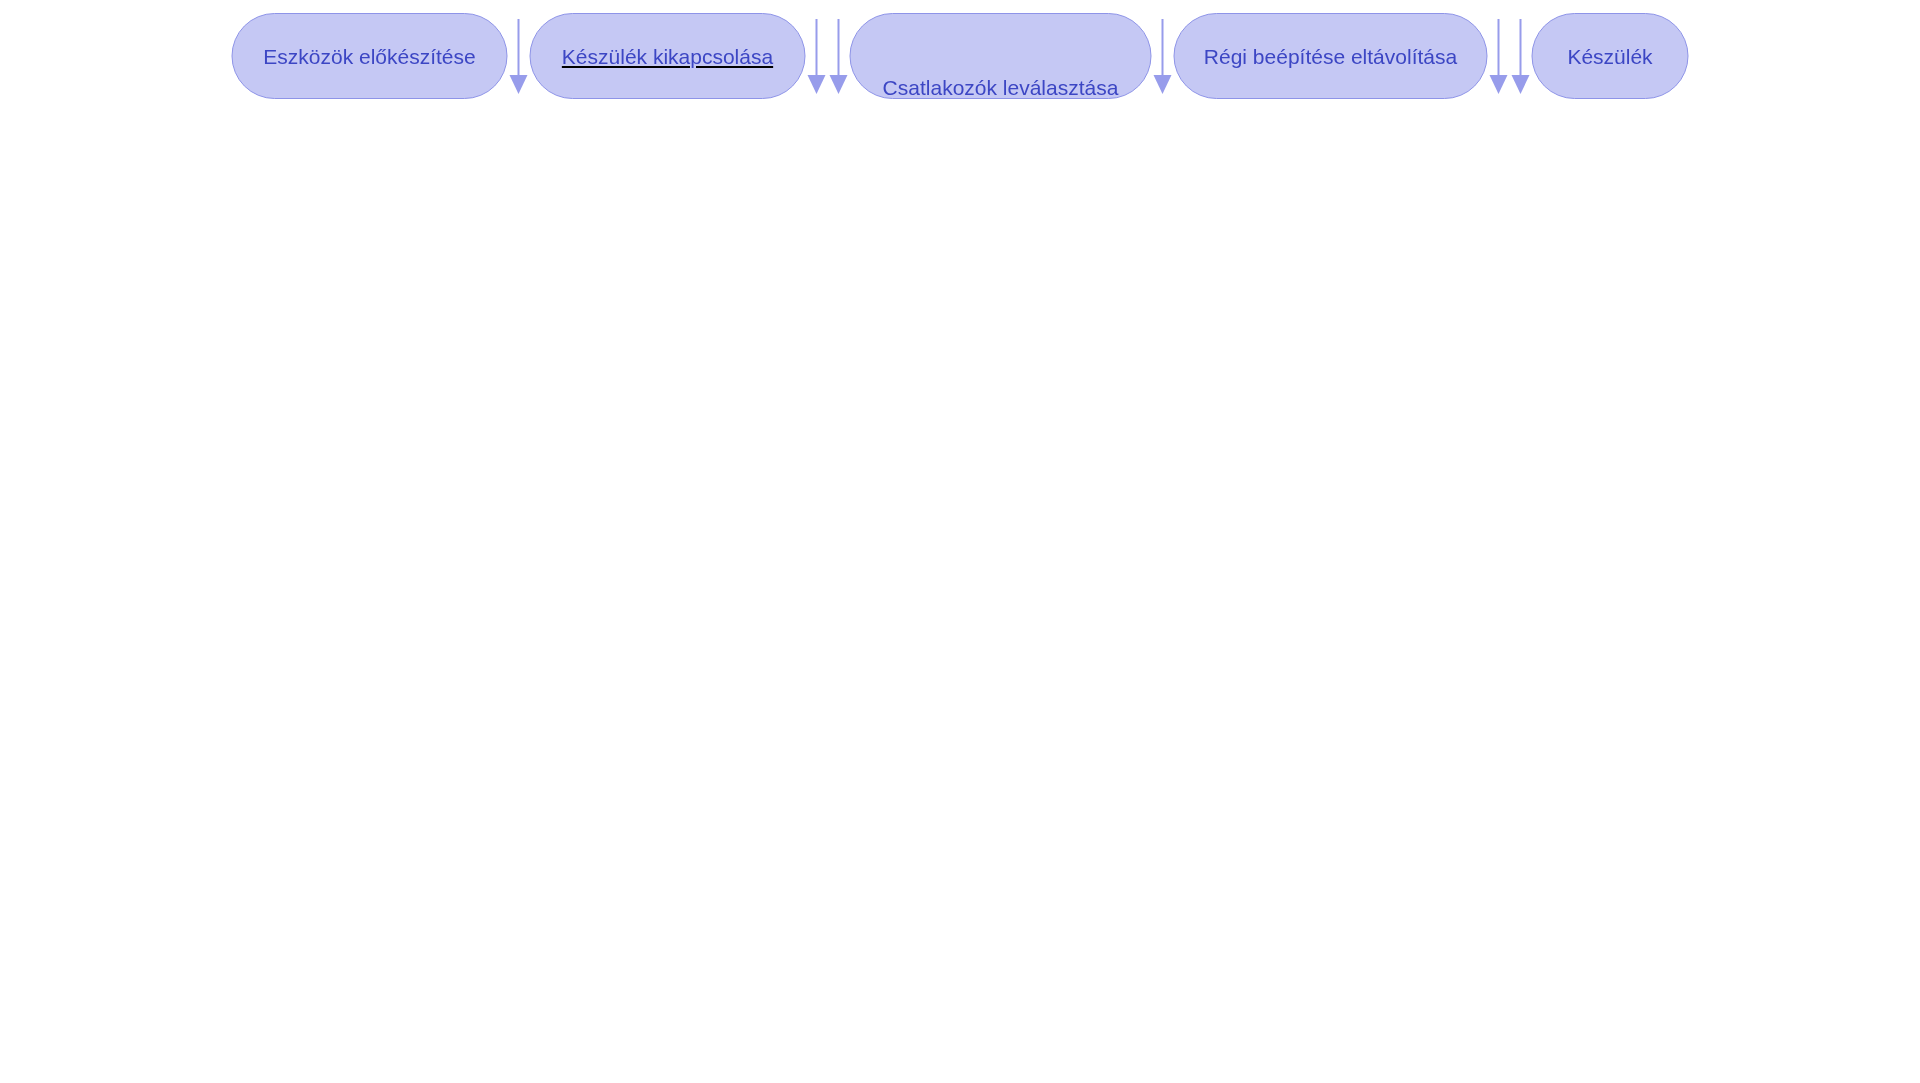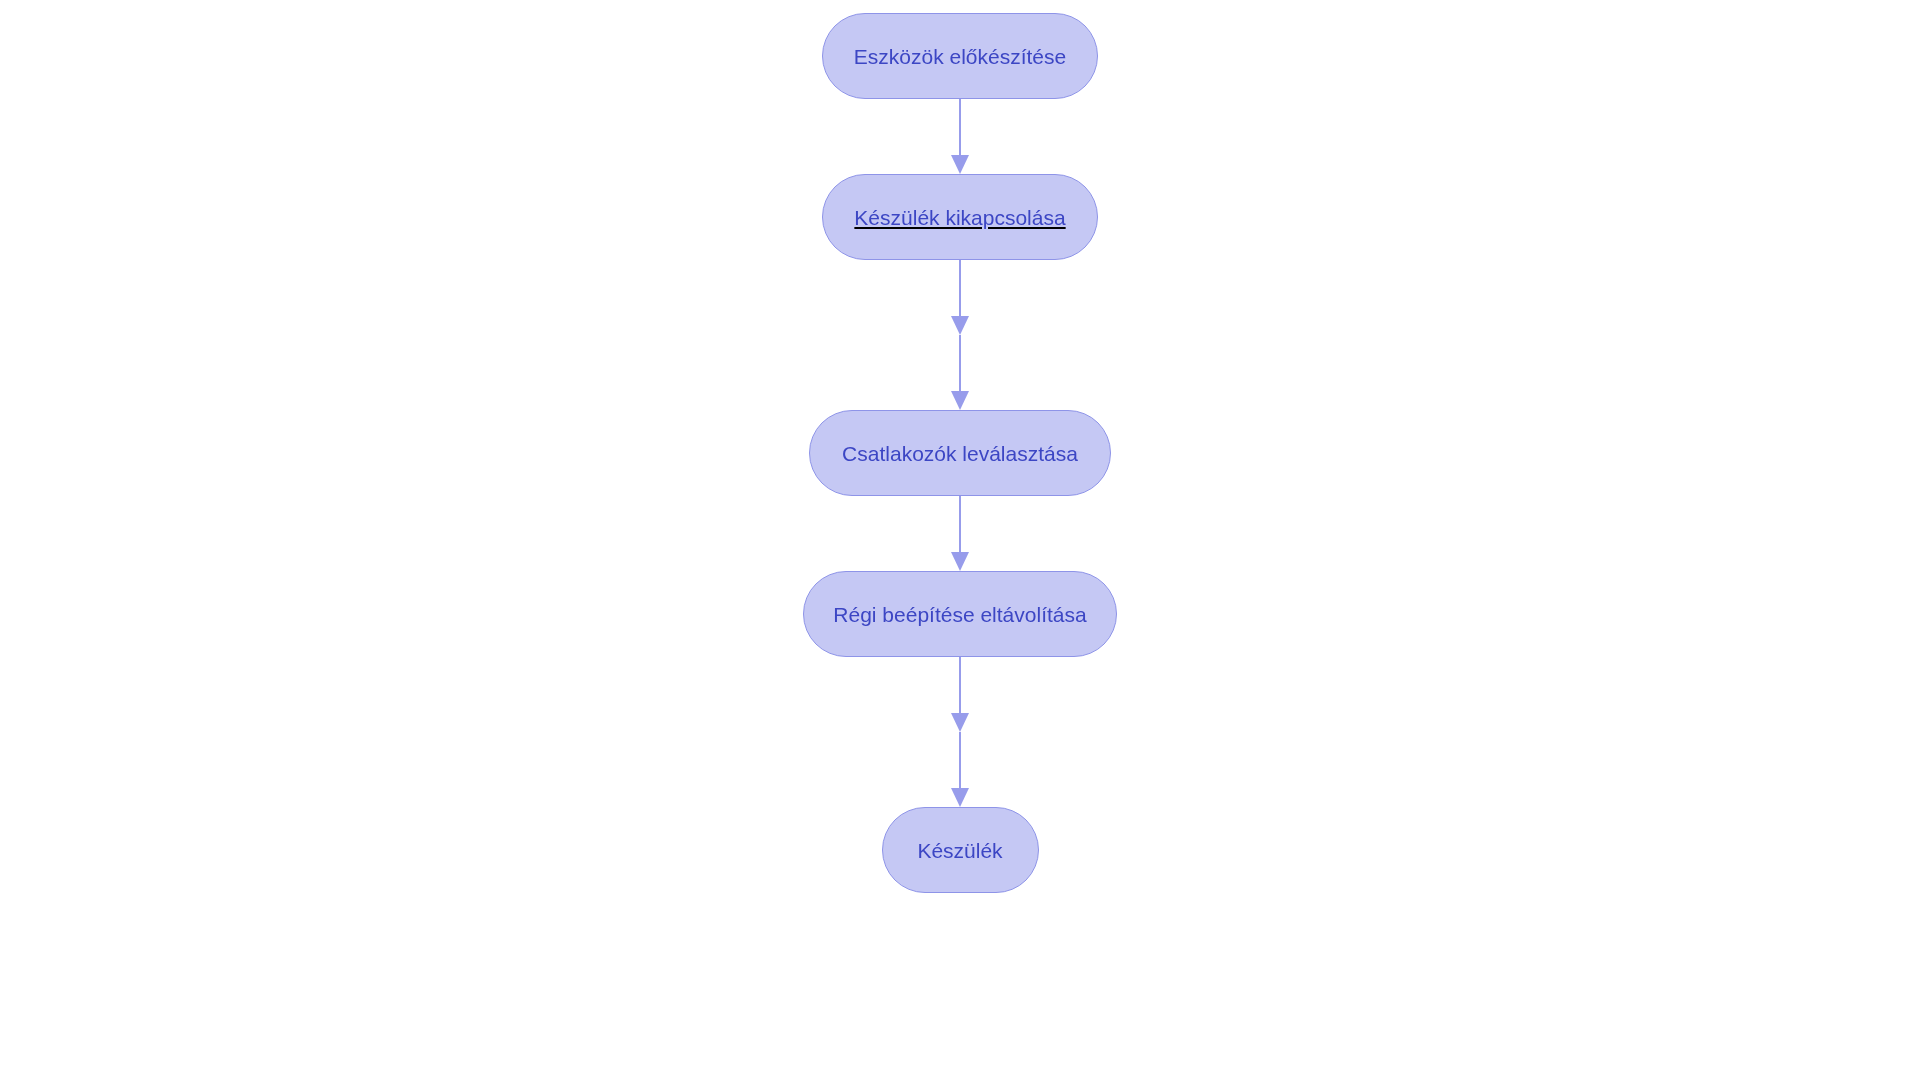--- a/index.html
+++ b/index.html
@@ -21,21 +21,21 @@
     overflow: hidden;
     background: var(--background);
     font-family: "Liberation Sans", sans-serif;
   }
   .flow {
     position: absolute;
     left: 50%;
     top: 13px;
     transform: translateX(-50%);
     display: flex;
-    flex-direction: column;
+    flex-direction: row;
     align-items: center;
   }
   .node {
     height: 86px;
     border: 1.7px solid var(--node-border);
     background: var(--node-fill);
     border-radius: 43px;
     display: flex;
     align-items: center;
     justify-content: center;
@@ -44,21 +44,21 @@
   .node-label {
     color: var(--text);
     font-size: 21px;
     line-height: 1;
     white-space: nowrap;
     padding: 0 14px;
   }
   .n1 { width: 276px; }
   .n2 { width: 276px; text-decoration: underline; }
   .n3 { width: 248px; }
-  .n4 { width: 302px; }
+  .n4 { width: 302px; align-items: flex-end; }
   .n5 { width: 314px; }
   .n6 { width: 276px; }
   .n7 { width: 157px; }
   .edge {
     height: 75px;
     width: 22px;
     display: flex;
     flex-direction: column;
     align-items: center;
     flex: 0 0 auto;

